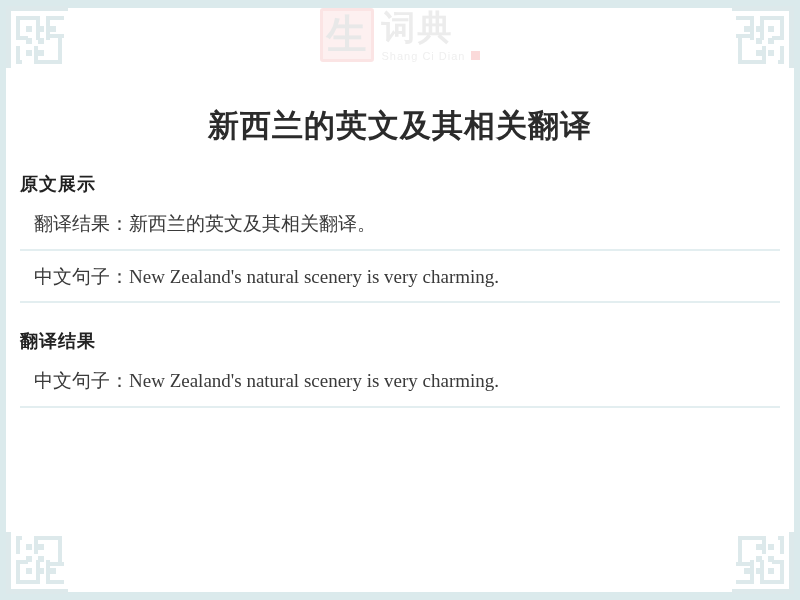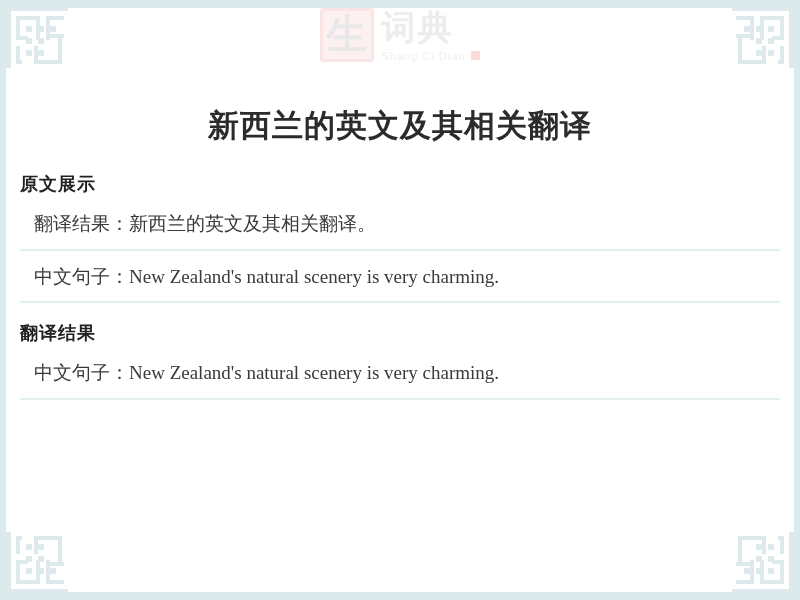--- a/index.html
+++ b/index.html
@@ -154,21 +154,21 @@
     white-space: nowrap;
   }
   .row-label {
     color: #3a3a3a;
   }
   .row-value {
     color: #3a3a3a;
   }
   .row-first { border-bottom: 2px solid #e3eef0; }
 
-  .spacer-title { margin-top: 18px; }
+  .spacer-title { margin-top: 26px; }
 </style>
 </head>
 <body>
 
 <div class="page">
 
   <div class="edge edge-top"></div>
   <div class="edge edge-bottom"></div>
   <div class="edge edge-left"></div>
   <div class="edge edge-right"></div>

